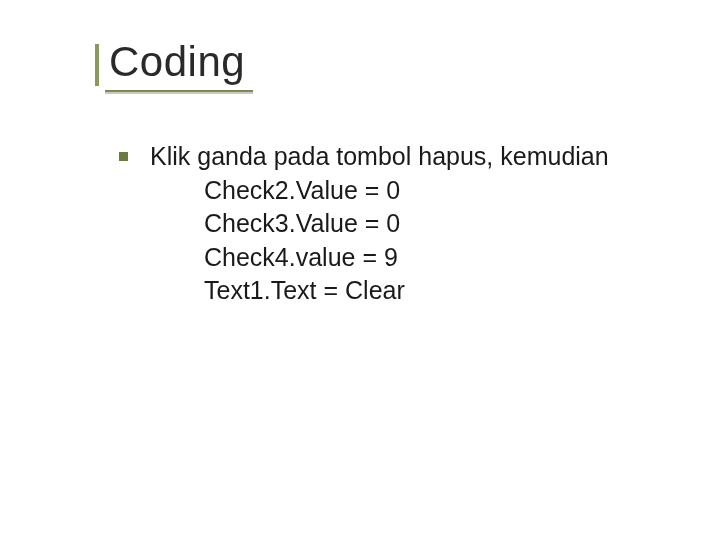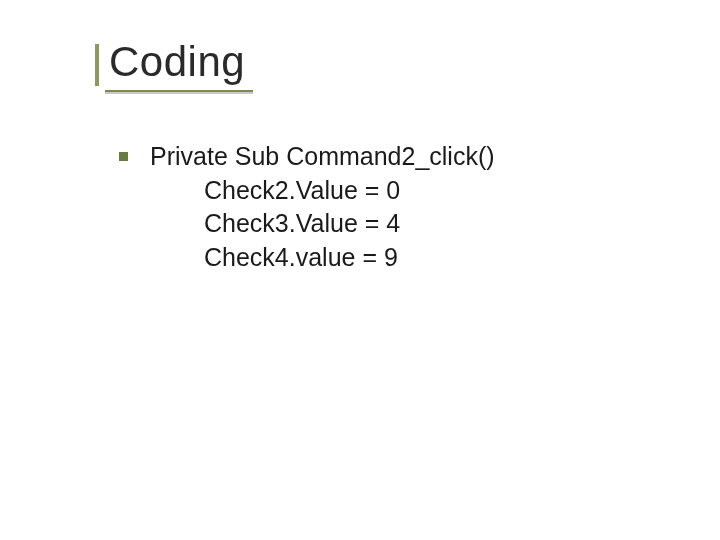--- a/index.html
+++ b/index.html
@@ -81,21 +81,22 @@
   <div class="title-wrap">
     <div class="title-bar"></div>
     <h1 class="title">Coding</h1>
     <div class="underline"></div>
   </div>
 
   <div class="body">
     <div class="bullet-row">
       <div class="bullet"></div>
       <div class="content">
-        <div class="line indent1">Private Sub Command2_click()</div>
+        <div class="line indent1">Klik ganda pada tombol hapus, kemudian</div>
         <div class="line indent2">Check2.Value = 0</div>
-        <div class="line indent2">Check3.Value = 4</div>
+        <div class="line indent2">Check3.Value = 0</div>
         <div class="line indent2">Check4.value = 9</div>
+        <div class="line indent2">Text1.Text = Clear</div>
       </div>
     </div>
   </div>
 
 </div>
 
 </body></html>

